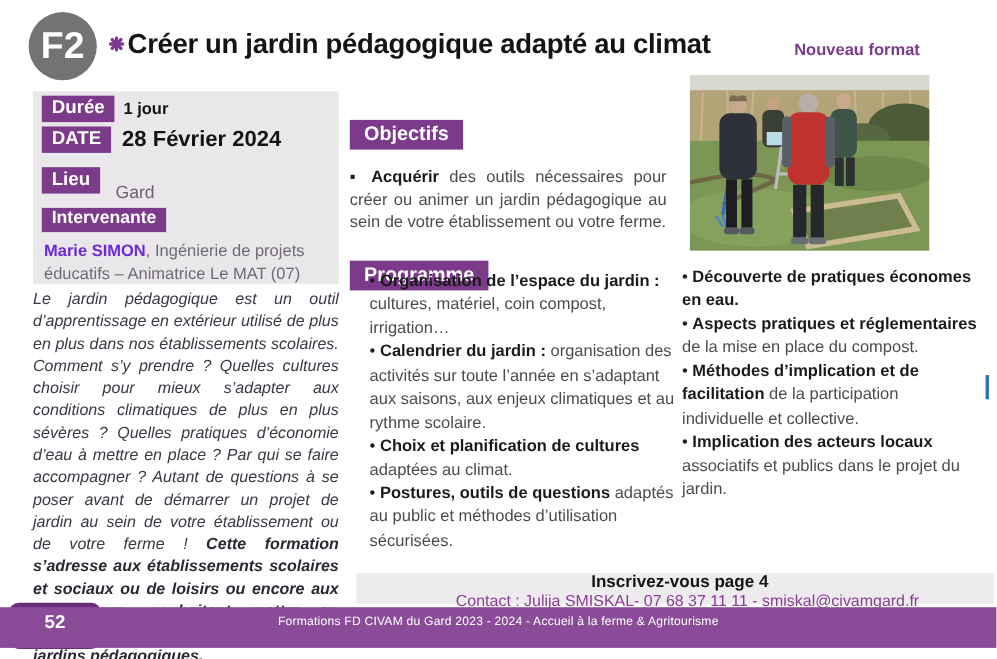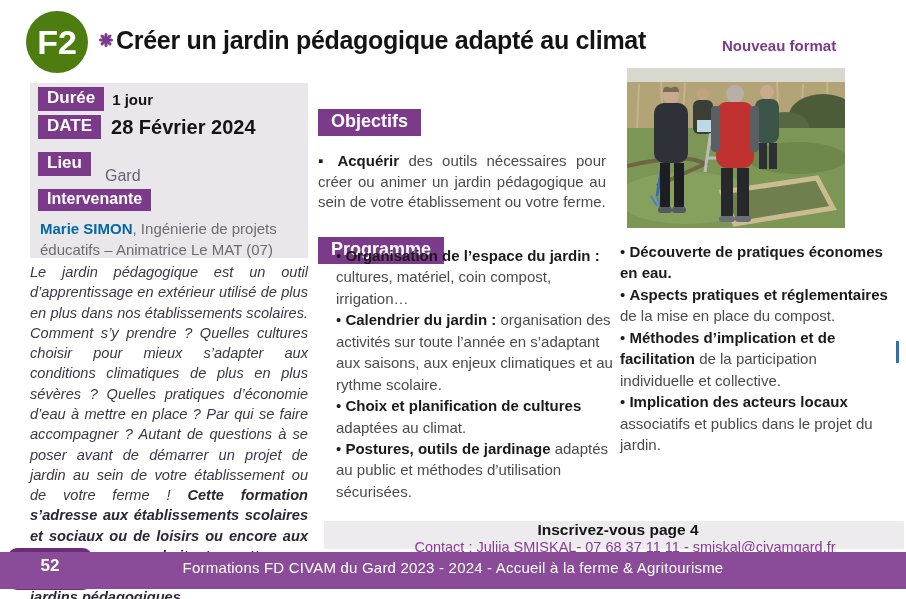--- a/index.html
+++ b/index.html
@@ -1,38 +1,38 @@
 <!DOCTYPE html>
 <html><head>
 <meta charset="utf-8">
 <style>
   html,body{margin:0;padding:0;}
   body{font-family:"Liberation Sans","DejaVu Sans",sans-serif;background:#ffffff;}
   .page{position:relative;width:906px;height:599px;background:#fff;overflow:hidden;}
 
   
   .f2-circle{position:absolute;left:26px;top:11px;width:62px;height:62px;border-radius:50%;
-    background:#4d7c0f;color:#fff;display:flex;align-items:center;justify-content:center;
+    background:#737373;color:#fff;display:flex;align-items:center;justify-content:center;
     font-size:34px;font-weight:bold;}
   .title-asterisk{position:absolute;left:99px;top:33px;width:14px;height:14px;}
   .page-title{position:absolute;left:116px;top:26px;width:600px;font-size:25px;font-weight:bold;
     color:#141414;letter-spacing:-0.3px;white-space:nowrap;}
   .new-format{position:absolute;left:722px;top:37px;font-size:15px;font-weight:bold;color:#7c3a8b;}
 
   
   .info-box{position:absolute;left:30px;top:83px;width:278px;height:175px;background:#e9e7ea;}
   .info-row{margin:4px 0 0 8px;display:flex;align-items:center;}
   .chip{display:inline-block;background:#7c3a8b;color:#fff;font-weight:bold;font-size:17px;
     padding:1px 9px 3px 9px;}
   .chip.small{font-size:16px;}
   .val-bold{font-size:15px;font-weight:bold;color:#141414;margin-left:8px;}
   .val-date{font-size:20px;font-weight:bold;color:#141414;margin-left:10px;}
   .val-lieu{font-size:16px;color:#6b5f75;margin-left:14px;margin-top:24px;}
   .person{margin:7px 8px 0 10px;font-size:15px;line-height:1.4;color:#6f6a73;}
-  .person b{color:#0369a1;}
+  .person b{color:#6d28d9;}
 
   
   .intro{position:absolute;left:30px;top:262px;width:278px;font-style:italic;font-size:14.6px;
     line-height:1.39;color:#3c3744;text-align:justify;}
   .intro b{color:#2c2732;}
 
   
   .section-chip{position:absolute;background:#7c3a8b;color:#fff;font-weight:bold;font-size:18px;
     padding:2px 13px 4px 13px;margin-top:25px;}
   #objectifs-chip{left:318px;top:84px;}
@@ -60,21 +60,21 @@
   .signup-label{font-size:15.5px;font-weight:bold;color:#141414;}
   .contact-line{font-size:14.5px;color:#8a3c96;margin-left:14px;}
 
   
   .footer-badge{position:absolute;left:8px;top:548px;width:84px;height:42px;background:#6b2d77;
     border-radius:9px;}
   .footer-bar{position:absolute;left:0;top:552px;width:906px;height:37px;background:#8a4c98;}
   .footer-page{position:absolute;left:8px;top:556px;width:84px;text-align:center;color:#fff;
     font-weight:bold;font-size:17px;}
   .footer-text{position:absolute;left:0;top:559px;width:906px;text-align:center;color:#fff;
-    font-size:15px;letter-spacing:0.2px;}
+    font-size:11px;letter-spacing:0.2px;}
 
   .edge-tick{position:absolute;left:896px;top:341px;width:3px;height:22px;background:#2f6fae;}
 </style>
 </head>
 <body>
 
 <div class="page">
 
   <div class="f2-circle">
     <span>F2</span>
@@ -119,21 +119,21 @@
   <div class="objectifs-text">
     <b>Acquérir</b><span> des outils nécessaires pour créer ou animer un jardin pédagogique au sein de votre établissement ou votre ferme.</span>
   </div>
 
   <div class="section-chip" id="programme-chip">Programme</div>
 
   <div class="prog-list" id="prog-left">
     <div class="prog-item"><b>Organisation de l’espace du jardin :</b><span> cultures, matériel, coin compost, irrigation…</span></div>
     <div class="prog-item"><b>Calendrier du jardin :</b><span> organisation des activités sur toute l’année en s’adaptant aux saisons, aux enjeux climatiques et au rythme scolaire.</span></div>
     <div class="prog-item"><b>Choix et planification de cultures</b><span> adaptées au climat.</span></div>
-    <div class="prog-item"><b>Postures, outils de jardinage</b><span> adaptés au public et méthodes d’utilisation sécurisées.</span></div>
+    <div class="prog-item"><b>Postures, outils de questions</b><span> adaptés au public et méthodes d’utilisation sécurisées.</span></div>
   </div>
 
   <div class="prog-list" id="prog-right">
     <div class="prog-item"><b>Découverte de pratiques économes en eau.</b><span></span></div>
     <div class="prog-item"><b>Aspects pratiques et réglementaires</b><span> de la mise en place du compost.</span></div>
     <div class="prog-item"><b>Méthodes d’implication et de facilitation</b><span> de la participation individuelle et collective.</span></div>
     <div class="prog-item"><b>Implication des acteurs locaux</b><span> associatifs et publics dans le projet du jardin.</span></div>
   </div>
 
   <div class="photo">

